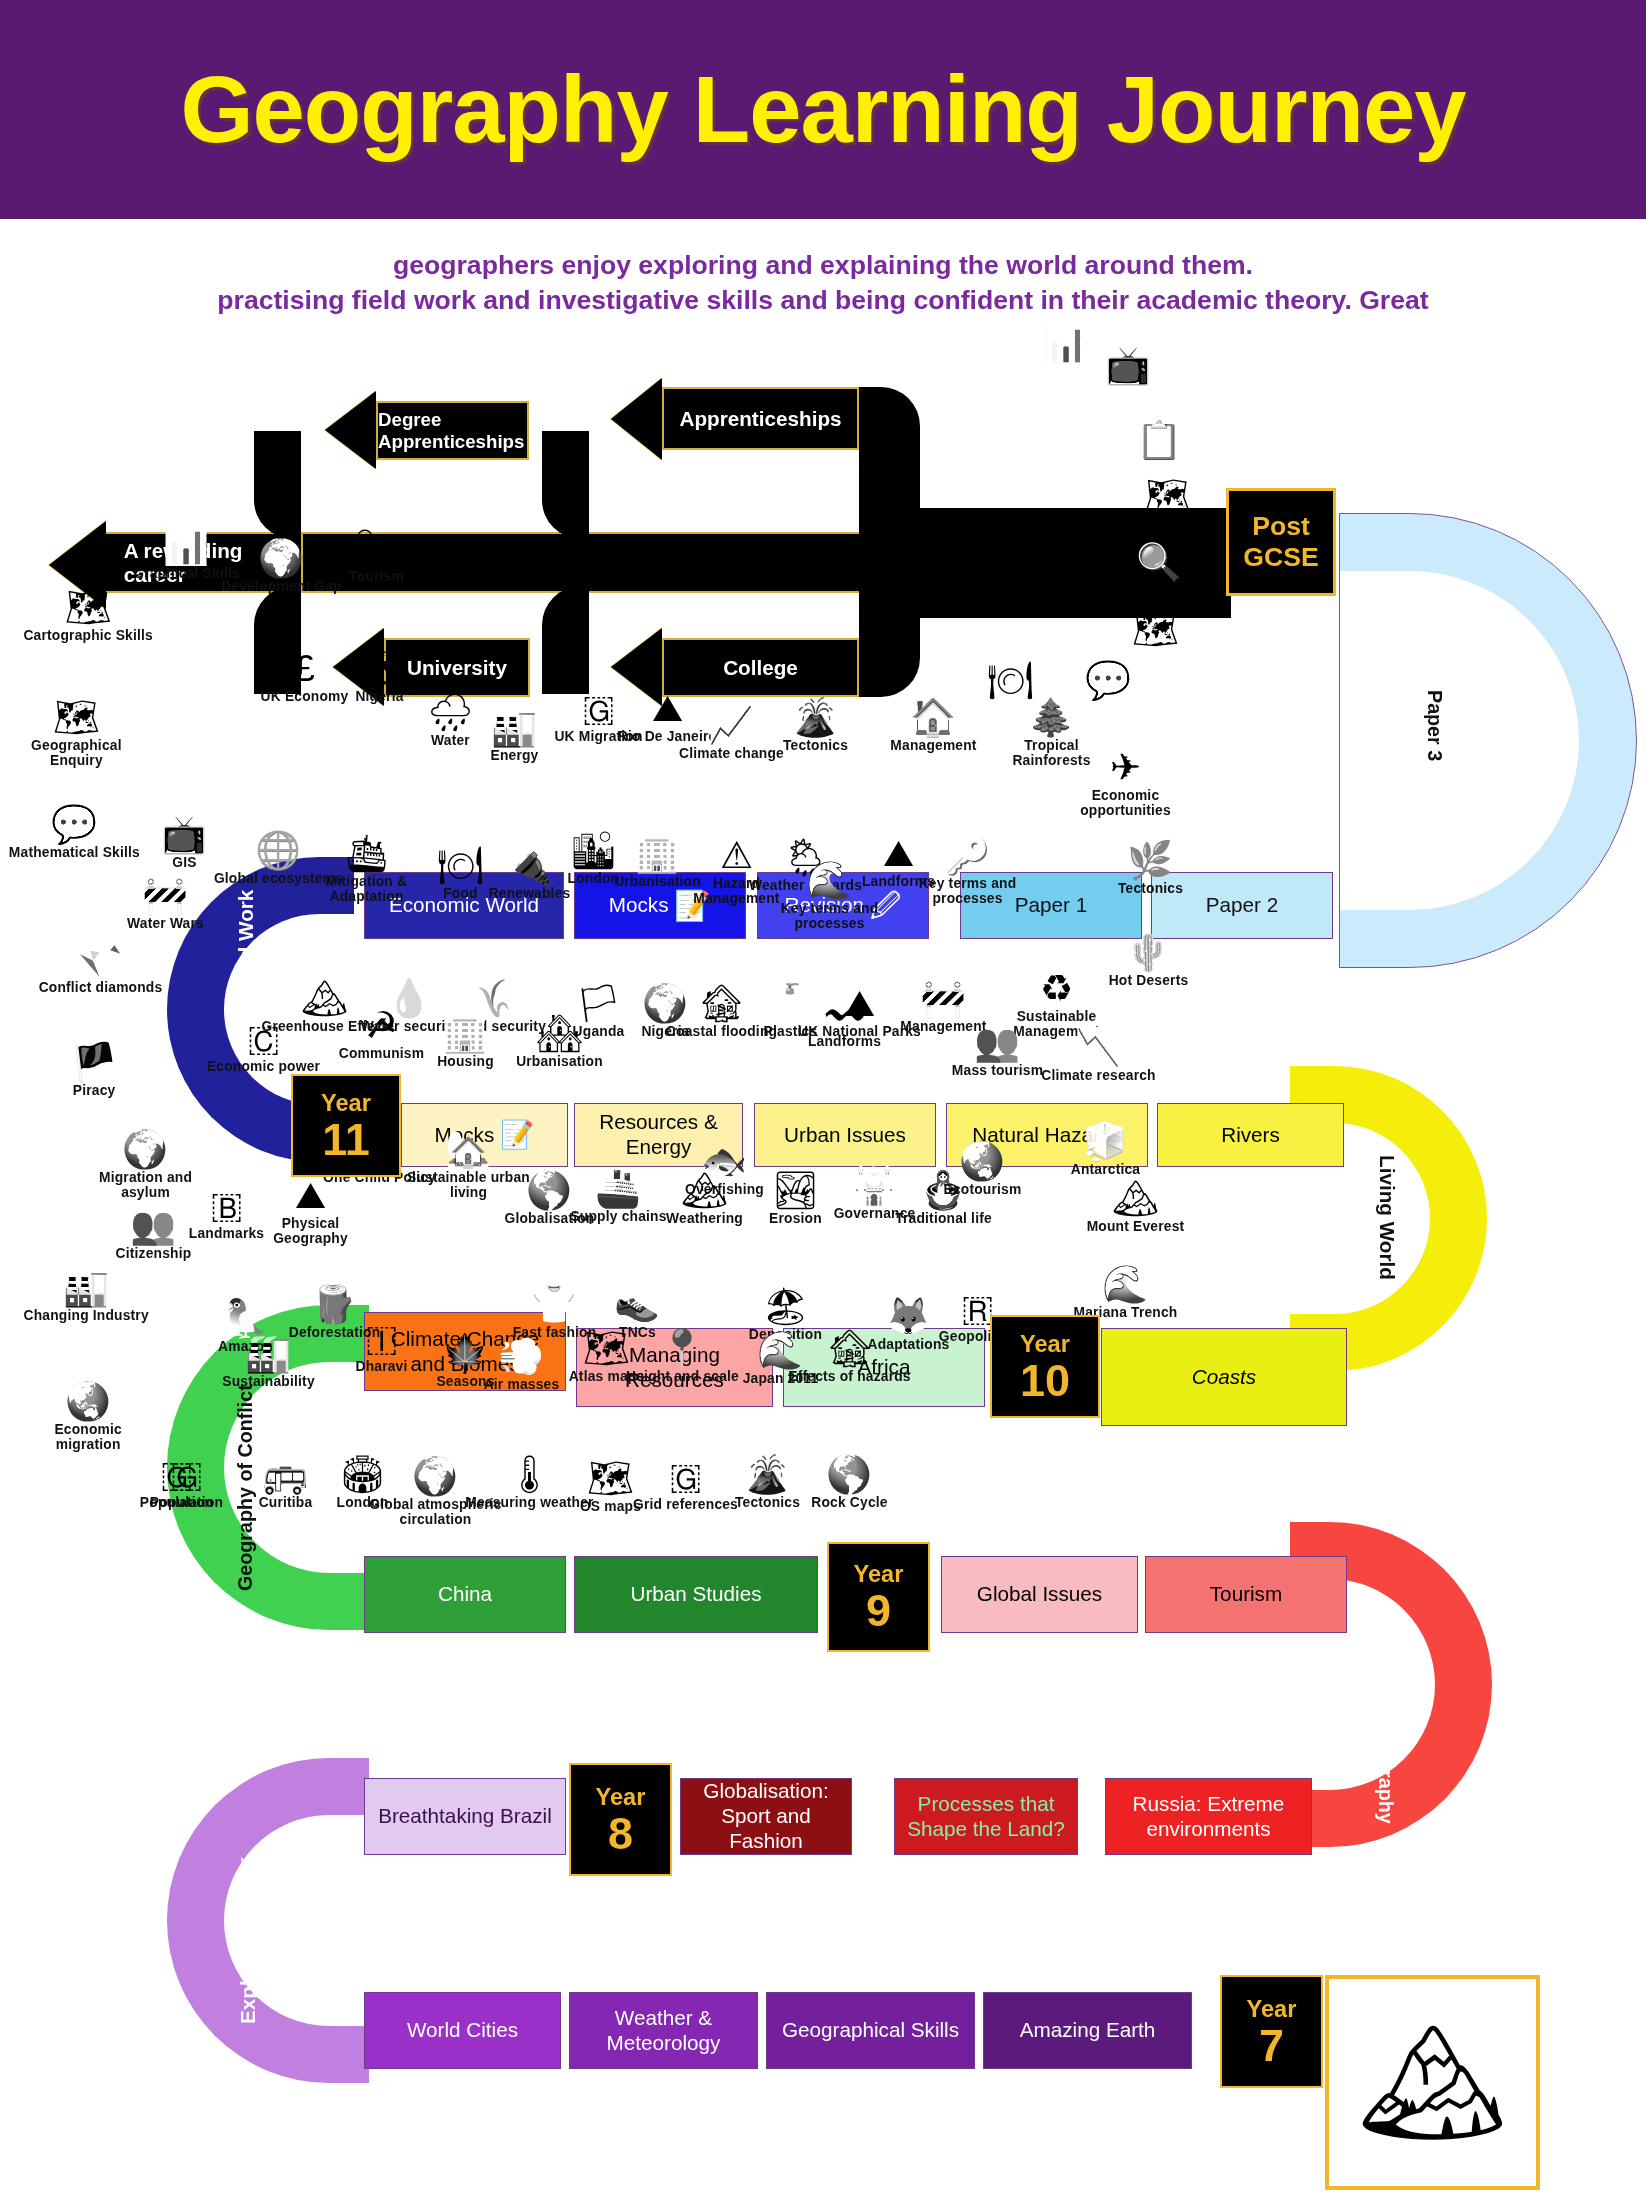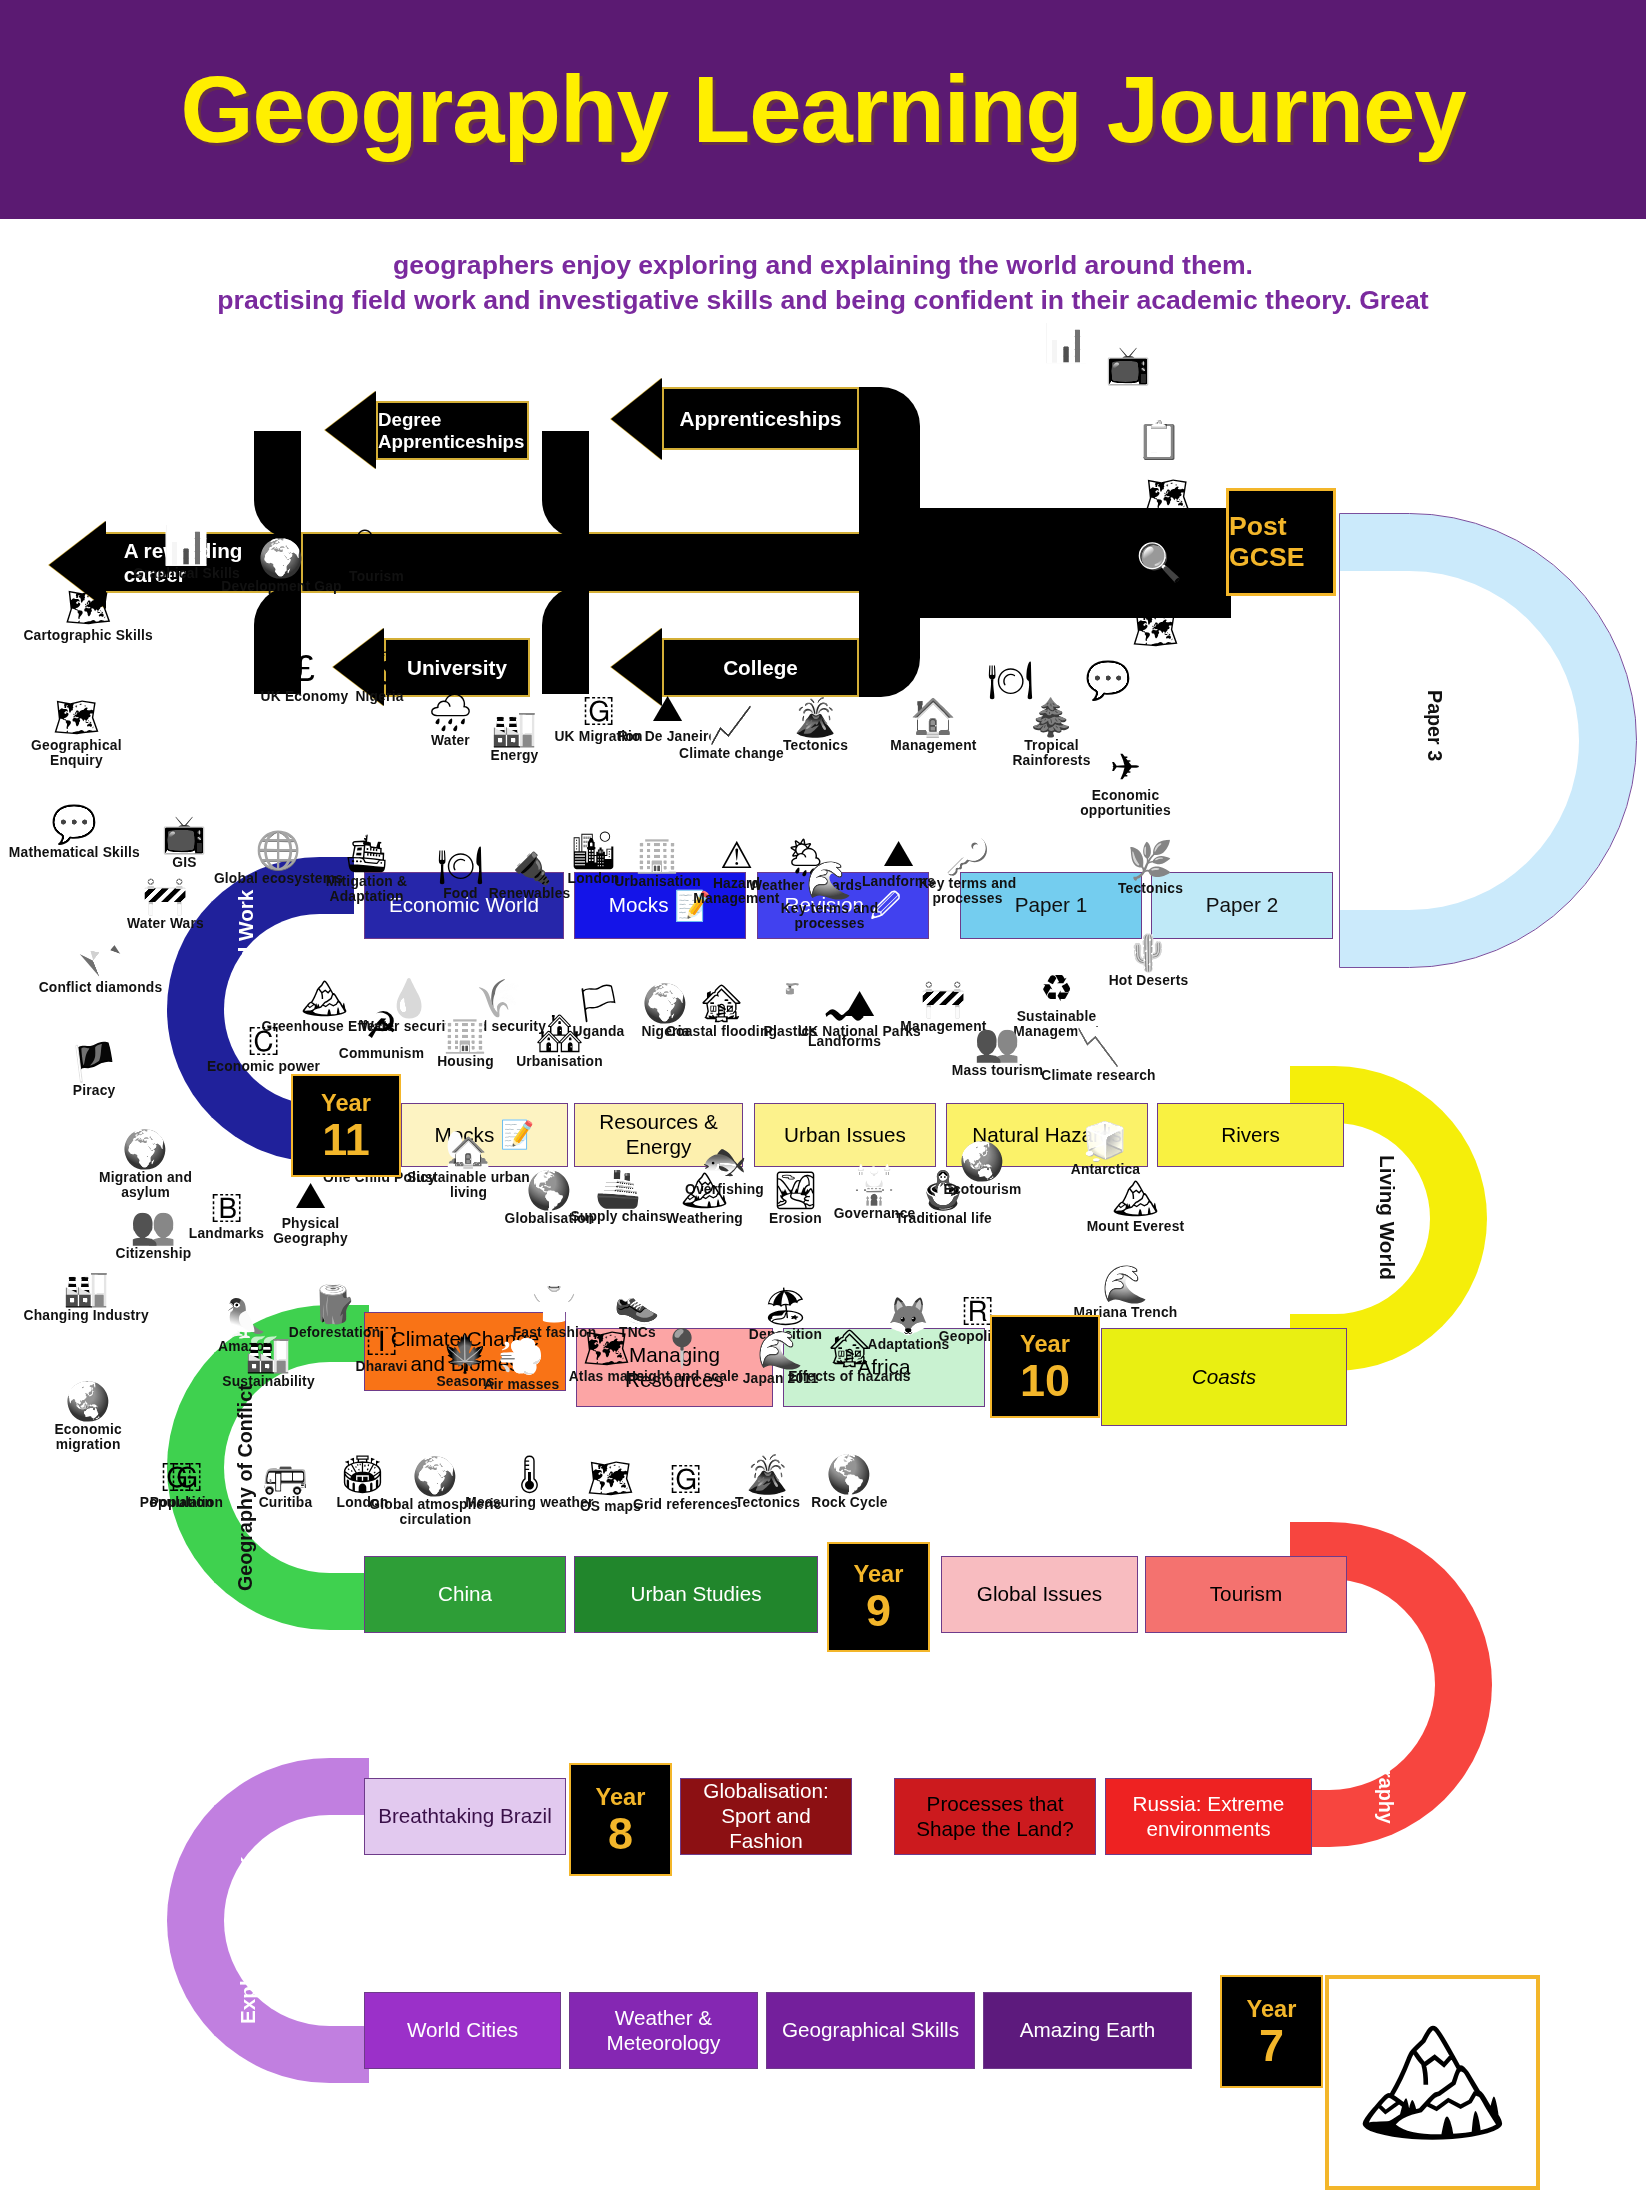--- a/index.html
+++ b/index.html
@@ -41,21 +41,21 @@
     position:absolute; width:0;height:0;
     border-top:41px solid transparent; border-bottom:41px solid transparent;
     border-right:51px solid #000;
     filter: drop-shadow(-1px 0 0 #d4af37);
   }
   .connector { position:absolute; background:#000; }
 
   .postgcse {
     position:absolute; left:1226px; top:488px; width:110px; height:108px;
     background:#000; border:3px solid #f3b62a; color:#f3b62a;
-    display:flex; flex-direction:column; justify-content:center;
+    display:flex; flex-direction:column; align-items:center; justify-content:center;
     font-weight:bold; font-size:26.6px; line-height:1.15; z-index:6;
   }
 
   
   .box {
     position:absolute; border:1px solid #6e3b8a;
     display:flex; align-items:center; justify-content:center;
     text-align:center; font-size:20.7px; line-height:1.2; padding:3px 5.9px;
   }
   .yearchip {
@@ -272,21 +272,21 @@
   <span class="y-word">Year</span>
   <span class="y-num">8</span>
 </div>
 <div>
   <div class="box" style="left:364px; top:1778px; width:202px; height:77px; background:#e2c9ef; color:#3a1049;">
     <span>Breathtaking Brazil</span>
   </div>
   <div class="box" style="left:680px; top:1778px; width:172px; height:77px; background:#8c1013; color:#fff;">
     <span>Globalisation: Sport and Fashion</span>
   </div>
-  <div class="box" style="left:894px; top:1778px; width:202px; height:77px; background:#cc1a1e; color:#000000;">
+  <div class="box" style="left:894px; top:1778px; width:184px; height:77px; background:#cc1a1e; color:#86efac;">
     <span>Processes that Shape the Land?</span>
   </div>
   <div class="box" style="left:1105px; top:1778px; width:207px; height:77px; background:#ee2222; color:#fff;">
     <span>Russia: Extreme environments</span>
   </div>
 </div>
 
 <div class="yearchip" style="left:1220px; top:1975px; width:103px; height:113px;">
   <span class="y-word">Year</span>
   <span class="y-num">7</span>

